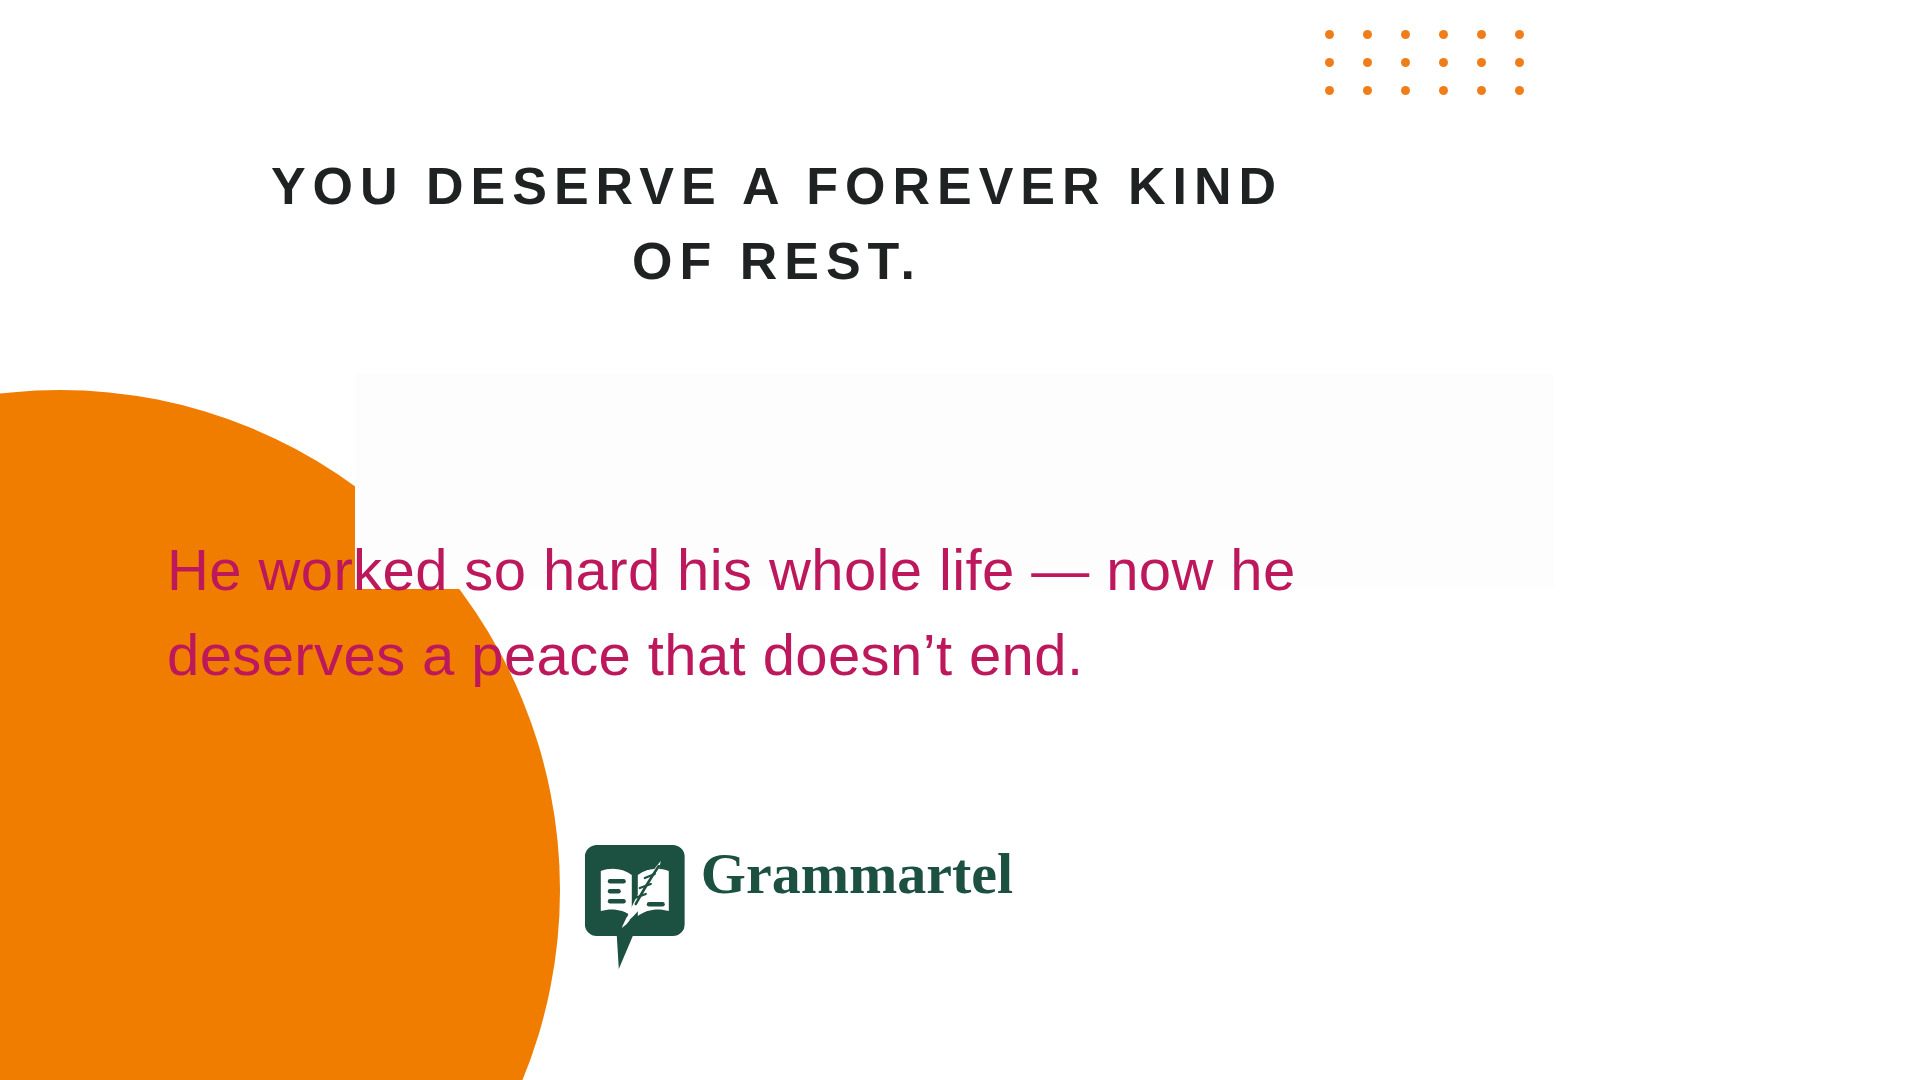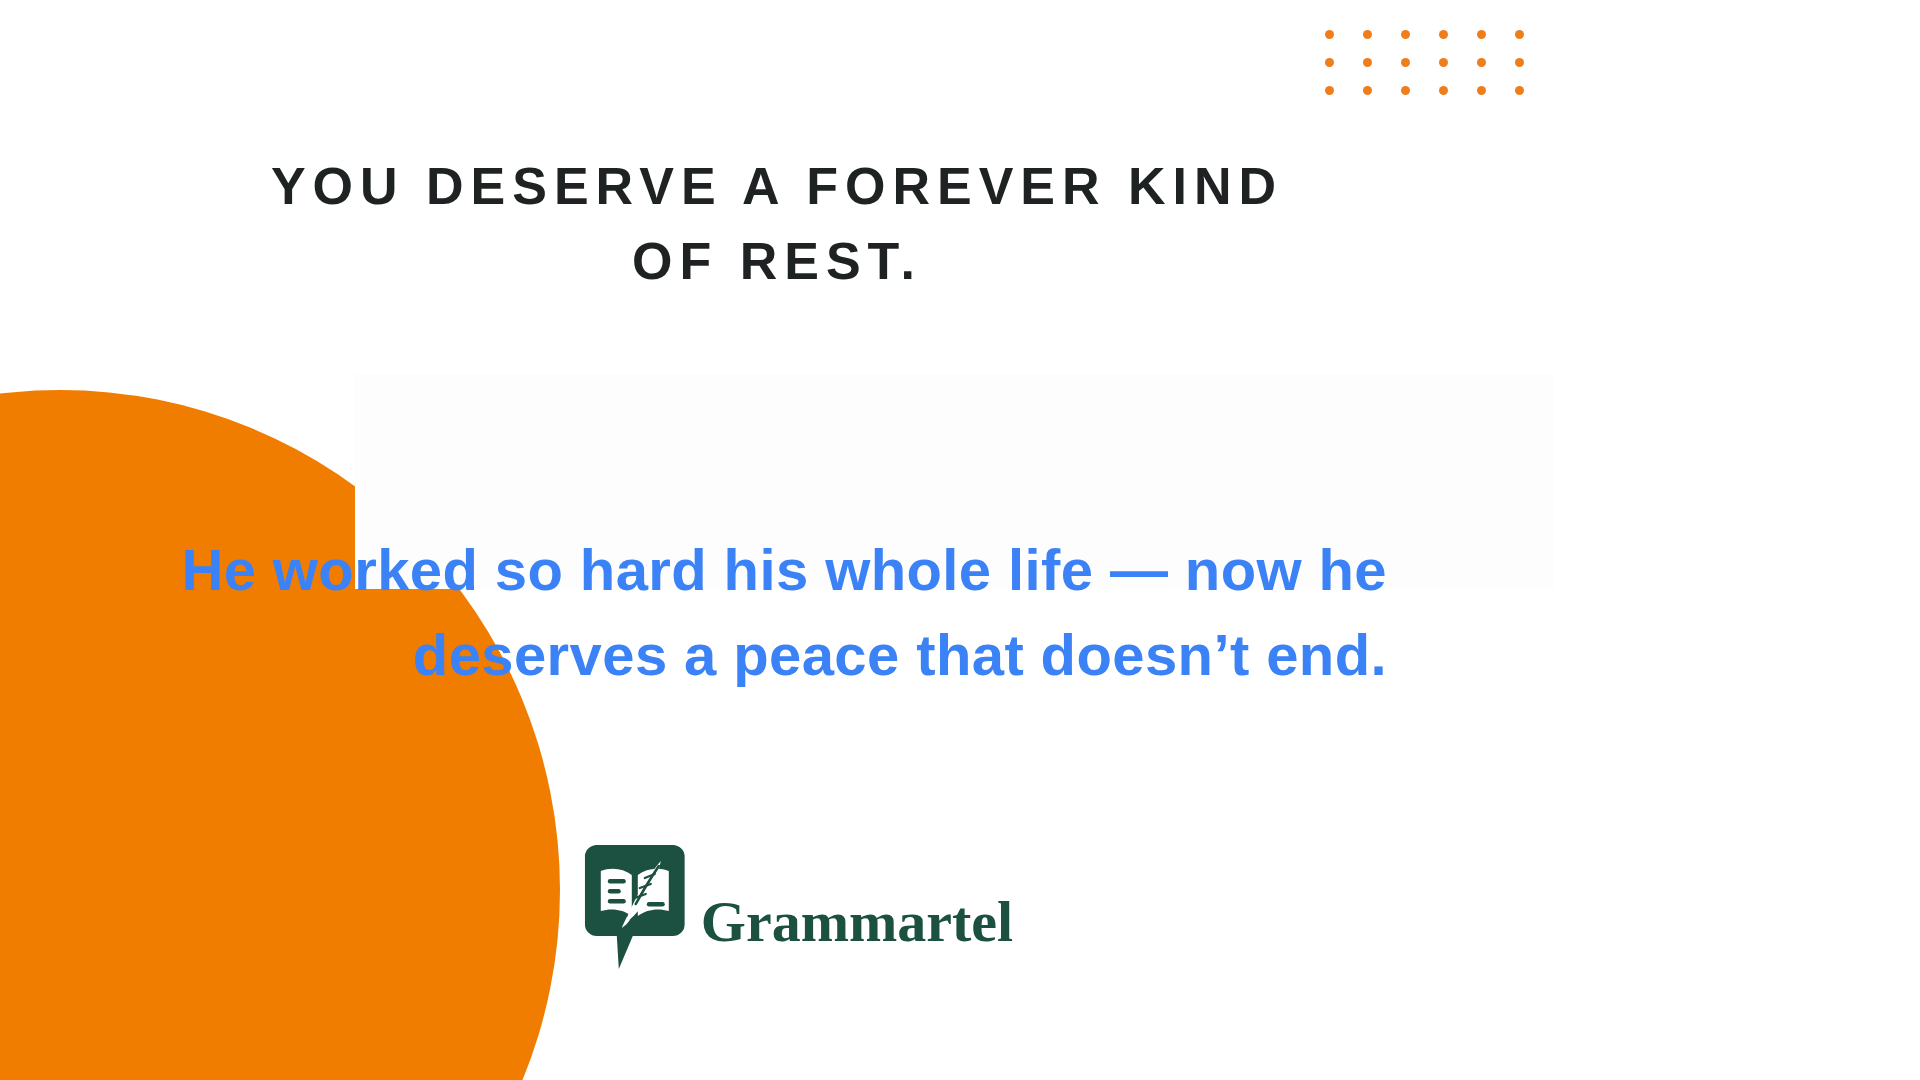--- a/index.html
+++ b/index.html
@@ -77,36 +77,36 @@
     background: #FDFDFD;
     pointer-events: none;
   }
 
   .quote {
     position: absolute;
     top: 470px;
     left: 50%;
     transform: translateX(-50%);
     width: 1220px;
-    text-align: right;
+    text-align: left;
     font-size: 58px;
     line-height: 1.46;
-    font-weight: 700;
+    font-weight: 400;
     letter-spacing: 0.4px;
-    color: #3b82f6;
+    color: #be185d;
   }
 
   
   .logo-lockup {
     position: absolute;
     top: 845px;
     left: 50%;
     transform: translateX(-50%);
     display: flex;
-    align-items: flex-end;
+    align-items: flex-start;
     gap: 16px;
     padding-left: 44px;
   }
   .logo-mark {
     width: 100px;
     height: 126px;
     flex: 0 0 auto;
     display: block;
   }
   .logo-word {

